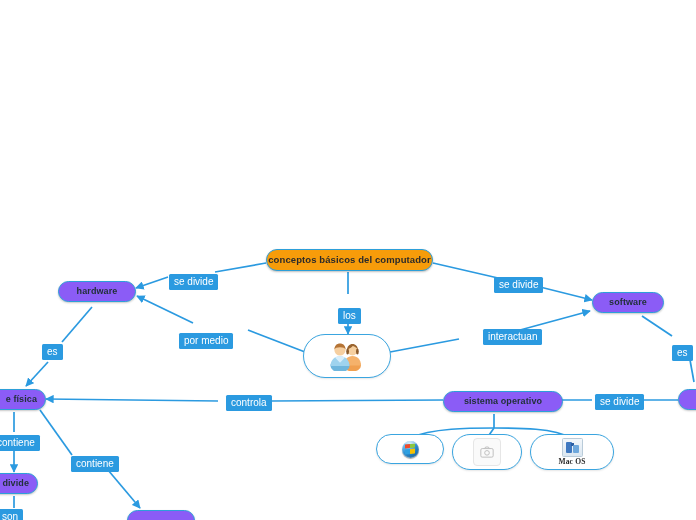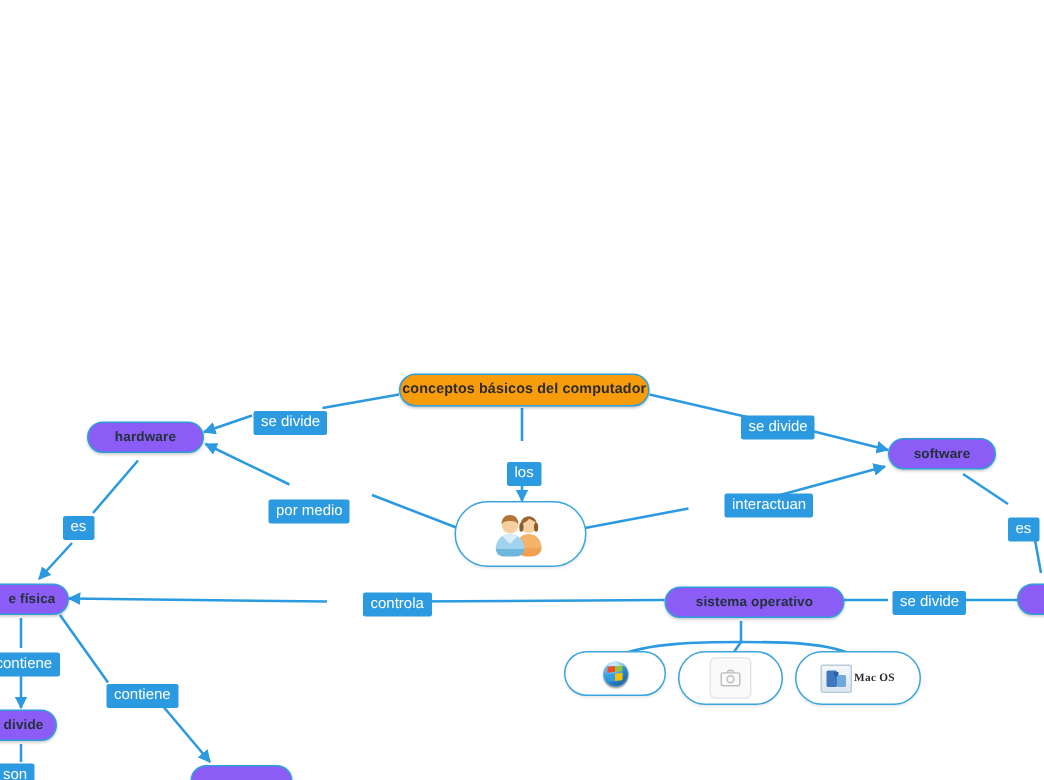--- a/index.html
+++ b/index.html
@@ -115,21 +115,21 @@
     background: #fafafa;
     border: 1px solid #e6e6e6;
     display: flex;
     align-items: center;
     justify-content: center;
   }
 
   
   .macos {
     display: flex;
-    flex-direction: row;
+    flex-direction: column;
     align-items: center;
     gap: 1px;
   }
   .macos .mac-badge {
     width: 19px;
     height: 17px;
     border-radius: 1.5px;
     background: linear-gradient(180deg,#f3f7fb 0%, #dbe7f1 100%);
     border: 1px solid #b9cbd9;
     position: relative;
@@ -305,21 +305,21 @@
   <div class="rel" style="left:338px; top:308px;">los</div>
 
   <div class="rel" style="left:179px; top:317px;margin-top:16px;">por medio</div>
 
   <div class="rel" style="left:458px; top:329px;margin-left:25px;">interactuan</div>
 
   <div class="rel" style="left:42px; top:344px;">es</div>
 
   <div class="rel" style="left:672px; top:345px;">es</div>
 
-  <div class="rel" style="left:226px; top:395px;margin-left:16px;">controla</div>
+  <div class="rel" style="left:226px; top:395px;">controla</div>
 
   <div class="rel" style="left:595px; top:394px;">se divide</div>
 
   <div class="rel" style="left:-8px; top:435px;">contiene</div>
 
   <div class="rel" style="left:71px; top:456px;">contiene</div>
 
   <div class="rel" style="left:-3px; top:509px;">son</div>
 
 </div>

